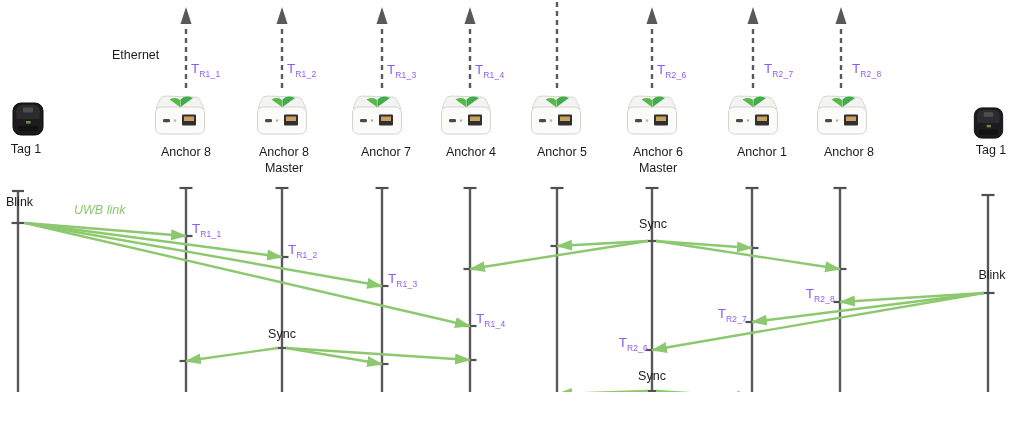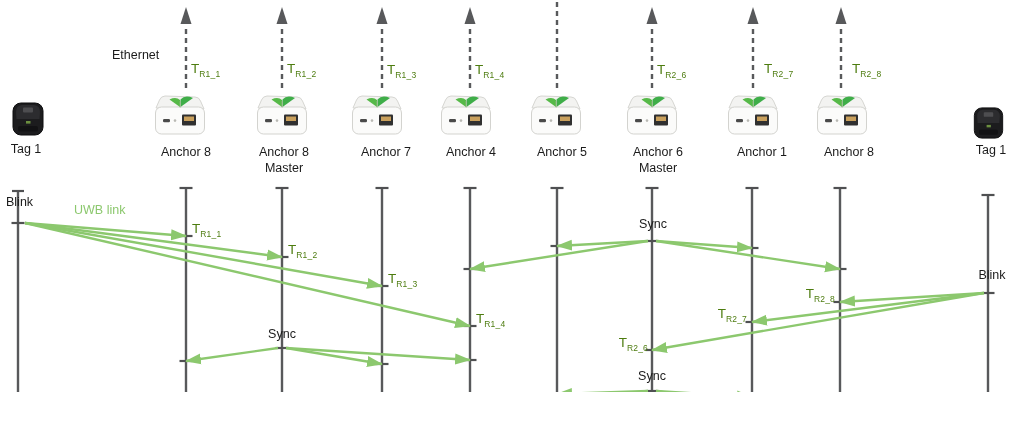--- a/index.html
+++ b/index.html
@@ -8,21 +8,21 @@
     background:#ffffff;font-family:"Liberation Sans",sans-serif;
   }
   .scene{position:absolute;left:0;top:0;}
   .lbl{
     position:absolute;font-size:12.5px;line-height:1.1;color:#1b1b1b;
     white-space:nowrap;letter-spacing:0;
   }
   .ctr{transform:translateX(-50%);}
   .rgt{transform:translateX(-100%);}
   .green{color:#8cc86e;}
-  .tlab{position:absolute;font-size:13.5px;color:#4d7c0f;white-space:nowrap;}
+  .tlab{position:absolute;font-size:13.5px;color:#8b5cf6;white-space:nowrap;}
   .tlab sub{font-size:8.5px;vertical-align:-4px;letter-spacing:.2px;}
   
   .dash{stroke:#58595b;stroke-width:2.4;stroke-dasharray:5 4;fill:none;}
   .tl{stroke:#58595b;stroke-width:2.4;fill:none;}
   .tick{stroke:#4f5052;stroke-width:2.2;fill:none;}
   .uwb{stroke:#8cc86e;stroke-width:2.4;fill:none;}
 </style>
 </head>
 <body>
 
@@ -227,21 +227,21 @@
   <div class="lbl ctr" style="left:471px;top:146px;">Anchor 4</div>
   <div class="lbl ctr" style="left:562px;top:146px;">Anchor 5</div>
   <div class="lbl ctr" style="left:658px;top:146px;">Anchor 6</div>
   <div class="lbl ctr" style="left:762px;top:146px;">Anchor 1</div>
   <div class="lbl ctr" style="left:849px;top:146px;">Anchor 8</div>
   <div class="lbl ctr" style="left:991px;top:144px;">Tag 1</div>
   <div class="lbl ctr" style="left:284px;top:162px;">Master</div>
   <div class="lbl ctr" style="left:658px;top:162px;">Master</div>
 
   <div class="lbl" style="left:6px;top:196px;">Blink</div>
-  <div class="lbl green" style="left:74px;top:204px;">UWB link</div>
+  <div class="lbl green" style="left:74px;top:204px;font-style:italic;">UWB link</div>
 
   <div class="tlab" style="left:192px;top:221px;"><span>T</span><sub>R1_1</sub></div>
   <div class="tlab" style="left:288px;top:242px;"><span>T</span><sub>R1_2</sub></div>
   <div class="tlab" style="left:388px;top:271px;"><span>T</span><sub>R1_3</sub></div>
   <div class="tlab" style="left:476px;top:311px;"><span>T</span><sub>R1_4</sub></div>
 
   <div class="lbl ctr" style="left:282px;top:328px;">Sync</div>
   <div class="lbl ctr" style="left:653px;top:218px;">Sync</div>
   <div class="lbl ctr" style="left:652px;top:370px;">Sync</div>
 

